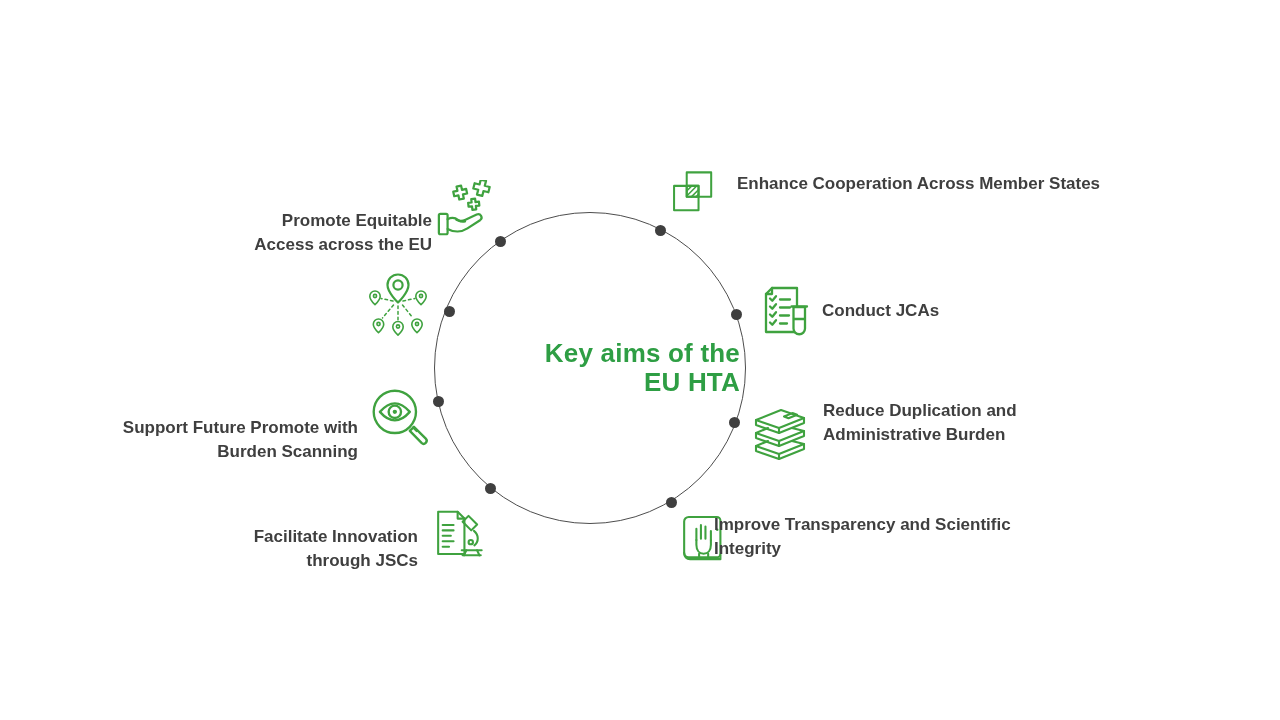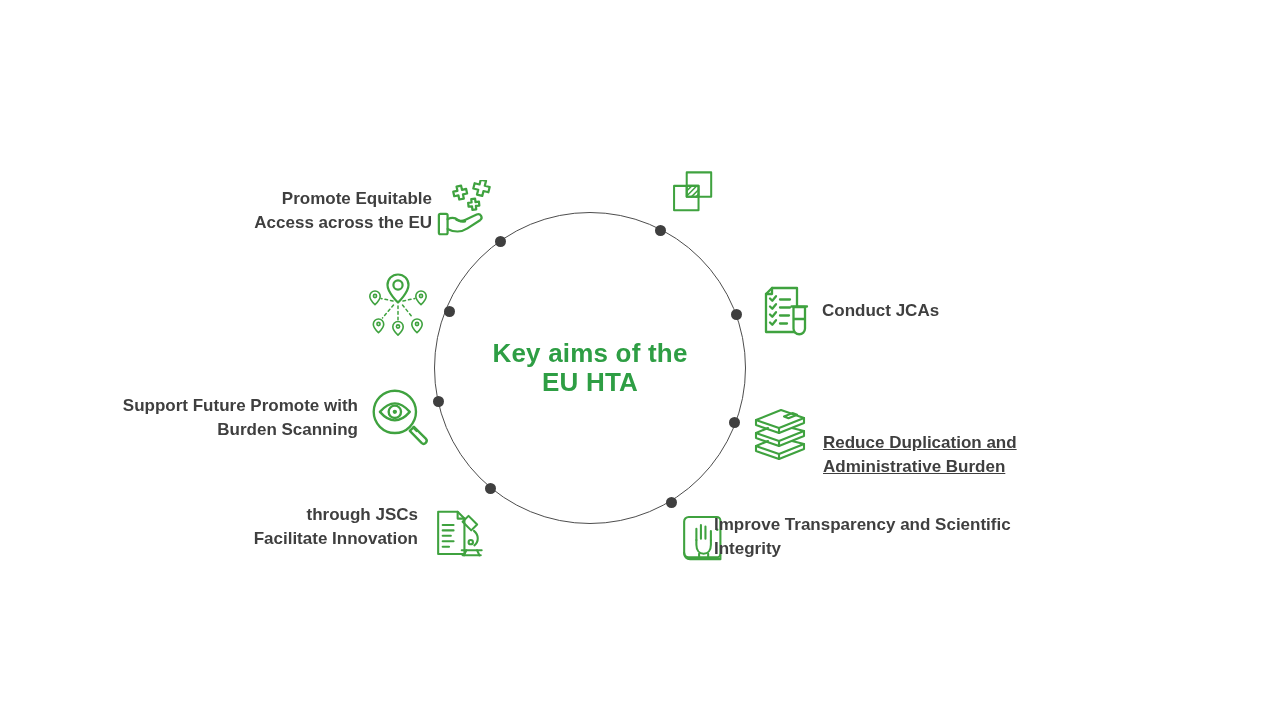--- a/index.html
+++ b/index.html
@@ -10,39 +10,39 @@
   .big-circle{
     position:absolute;left:434px;top:212px;width:312px;height:312px;
     border:1.4px solid var(--circle-gray,#4d4d4d);border-radius:50%;
     box-sizing:border-box;
   }
   .dot{
     position:absolute;width:11px;height:11px;border-radius:50%;
     background:var(--dot-gray,#3f3f3f);
   }
   .center-title{
-    position:absolute;left:440px;top:339px;width:300px;text-align:center;
+    position:absolute;left:440px;top:339px;width:300px;text-align:right;
     font-weight:700;font-size:26px;line-height:29px;
     color:var(--accent-green,#2e9e44);letter-spacing:.2px;
   }
   .label{
     position:absolute;font-weight:700;font-size:17px;line-height:23.5px;
     color:var(--label-gray,#3f3f3f);
   }
   .label div{white-space:nowrap;}
-  .r{text-align:right;}
+  .r{text-align:right;margin-top:22px;}
   .icon{position:absolute;color:var(--icon-green,#3fa23f);}
   .icon svg{display:block;width:100%;height:100%;}
   .lb1{left:132px;top:187px;width:300px;}
   .lb2{left:58px; top:275px;width:305px;}
   .lb3{left:58px; top:394px;width:300px;}
   .lb4{left:118px;top:503px;width:300px;}
   .lb5{left:737px;top:172px;width:430px;}
   .lb6{left:822px;top:299px;width:220px;}
-  .lb7{left:823px;top:431px;width:270px;text-decoration:underline;}
+  .lb7{left:823px;top:399px;width:270px;}
   .lb8{left:714px;top:513px;width:350px;}
   .ic1{left:435px;top:180px;width:62px;height:62px;}
   .ic2{left:366px;top:271px;width:64px;height:66px;}
   .ic3{left:367px;top:384px;width:66px;height:66px;}
   .ic4{left:430px;top:505px;width:58px;height:58px;}
   .ic5{left:669px;top:169px;width:54px;height:54px;}
   .ic6{left:753px;top:281px;width:64px;height:66px;}
   .ic7{left:748px;top:404px;width:64px;height:64px;}
   .ic8{left:676px;top:511px;width:58px;height:60px;}
 </style>
@@ -123,22 +123,22 @@
       <circle cx="27" cy="27" r="20.5"></circle>
       <path d="M12.5 27 c9.7 -11 19.3 -11 29 0 c-9.7 11 -19.3 11 -29 0 Z"></path>
       <circle cx="27" cy="27" r="6"></circle>
       <circle cx="27" cy="27" r="2.1" fill="currentColor" stroke="none"></circle>
       <path d="M41.5 45.5 l4 -4 L57 53 a2.9 2.9 0 0 1 -4.1 4.1 Z"></path>
       <path d="M44.8 42.2 l3.4 3.4"></path>
     </svg>
   </div>
 
   <div class="label r lb4">
+    <div>Facilitate Innovation</div>
     <div>through JSCs</div>
-    <div>Facilitate Innovation</div>
   </div>
   <div class="icon ic4">
     <svg viewBox="0 0 64 64" fill="none" stroke="currentColor" stroke-width="2.3" stroke-linecap="round" stroke-linejoin="round">
       <path d="M9 7.5 h21.5 l7.5 7.5 v39 H9 Z"></path>
       <path d="M30.5 7.5 V15 h7.5"></path>
       <path d="M14 22 h12 M14 28 h12 M14 34 h9 M14 40 h12 M14 46 h7"></path>
       <path d="M42.5 12 l9.5 9.5 -6.5 6.5 -9.5 -9.5 Z"></path>
       <path d="M48.5 28.5 c5.5 4.5 5.5 12 0.5 16"></path>
       <circle cx="45" cy="41" r="2.4"></circle>
       <path d="M35 50 h22"></path>
@@ -149,20 +149,23 @@
 
   <div class="icon ic5">
     <svg viewBox="0 0 64 64" fill="none" stroke="currentColor" stroke-width="2.4" stroke-linecap="round" stroke-linejoin="round">
       <rect x="21" y="4" width="29" height="29"></rect>
       <rect x="6" y="20" width="29" height="29"></rect>
       <rect x="21" y="20" width="14" height="13"></rect>
       <g stroke-width="1.8">
         <path d="M21 26 l6 -6 M21 32 l11.5 -11.5 M26.5 33 l8.5 -8.5 M32 33 l3 -3"></path>
       </g>
     </svg>
+  </div>
+  <div class="label lb5">
+    <div>Enhance Cooperation Across Member States</div>
   </div>
 
   <div class="icon ic6">
     <svg viewBox="0 0 64 64" fill="none" stroke="currentColor" stroke-width="2.3" stroke-linecap="round" stroke-linejoin="round">
       <path d="M19 6 H44 V50 H13 V12 Z"></path>
       <path d="M19 6 v6 h-6"></path>
       <path d="M17 16.5 l2.3 2.3 3.7 -4.6 M17 24.5 l2.3 2.3 3.7 -4.6 M17 32.5 l2.3 2.3 3.7 -4.6 M17 40.5 l2.3 2.3 3.7 -4.6"></path>
       <path d="M27 17.5 h10 M27 25.5 h10 M27 33.5 h9 M27 41.5 h7"></path>
       <path d="M40.5 25 V46.5 a5.75 5.75 0 0 0 11.5 0 V25 Z" fill="#ffffff"></path>
       <path d="M38.5 24.5 h15.5"></path>

